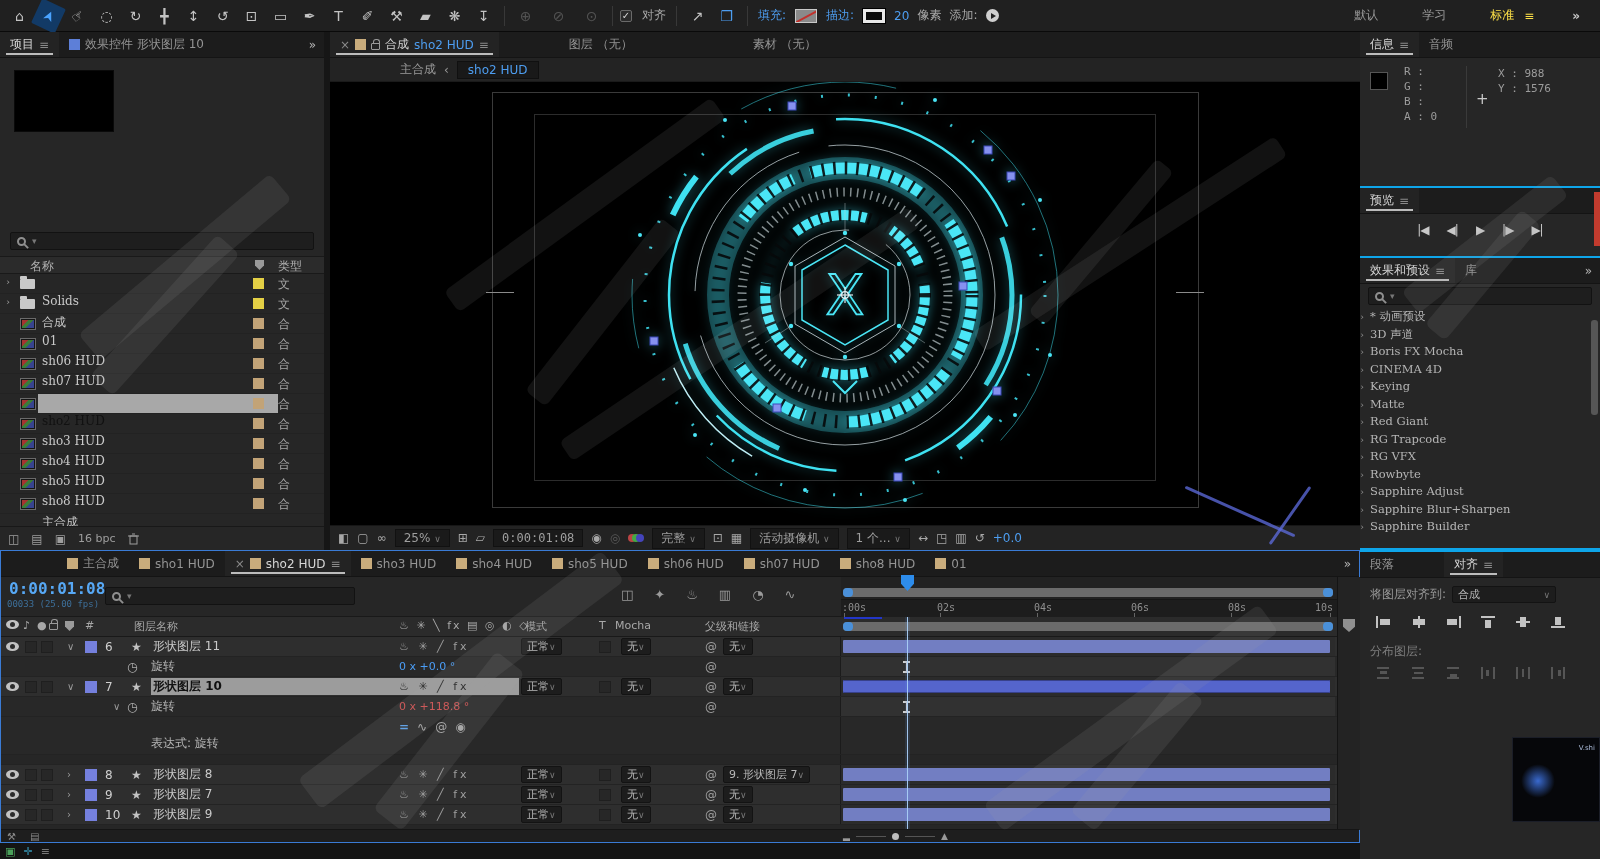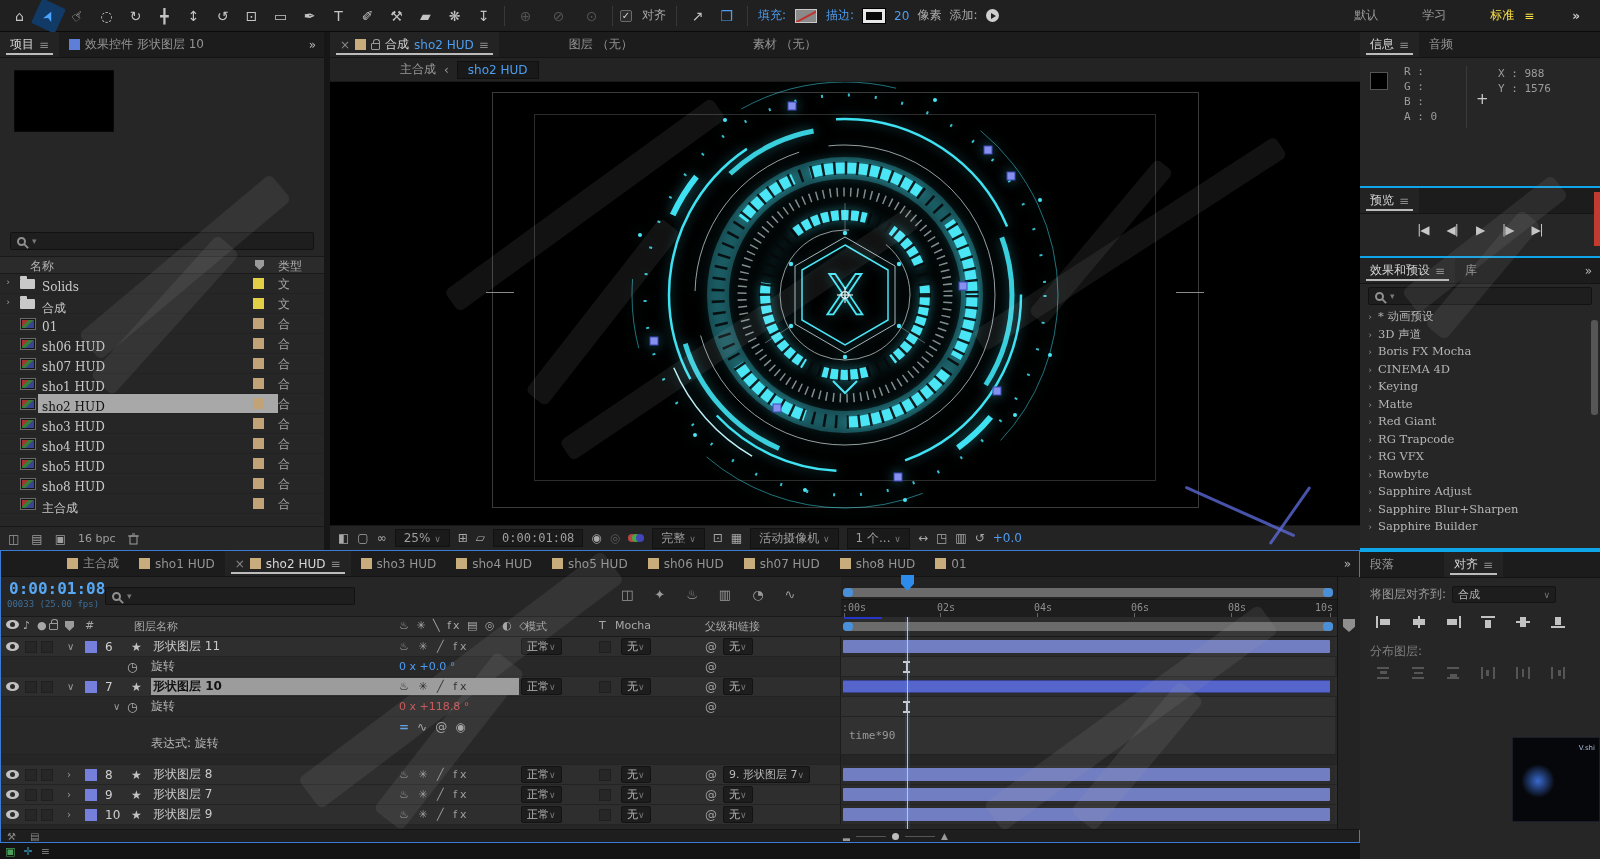--- a/index.html
+++ b/index.html
@@ -46,21 +46,21 @@
 #proj-thumb{position:absolute;left:14px;top:12px;width:100px;height:62px;background:#000;border:1px solid #0a0a0a}
 #proj-meta{position:absolute;left:126px;top:10px;line-height:16px;color:#c9c9c9}
 #proj-meta .t1{font-weight:bold;color:#ddd}
 #proj-meta .sub{color:#a9a9a9;font-size:11px}
 #proj-search{margin:4px 10px 6px 10px}
 .listhead{height:18px;background:#2b2b2b;border-top:1px solid #191919;border-bottom:1px solid #191919;position:relative;color:#b0b0b0}
 .listhead span{position:absolute;top:1px}
 .prow{height:20px;position:relative;border-bottom:1px solid #222;font-size:12px}
 .prow .arr{position:absolute;left:6px;top:2px;color:#9a9a9a;font-size:10px}
 .prow .ic{position:absolute;left:20px;top:4px}
-.prow .nm{position:absolute;left:42px;top:6px;color:#c9c9c9;white-space:nowrap}
+.prow .nm{position:absolute;left:42px;top:20px;color:#c9c9c9;white-space:nowrap}
 .prow .lab{position:absolute;left:253px;top:4px;width:11px;height:11px}
 .prow .ty{position:absolute;left:278px;top:2px;color:#a9a9a9}
 .prow.sel .nm{color:#111}
 .prow.sel::before{content:"";position:absolute;left:38px;top:0;width:240px;height:100%;background:#a8a8a8}
 .foldico{width:15px;height:10px;background:#c9c9c9;border-radius:1px;position:relative;display:inline-block}
 .foldico::before{content:"";position:absolute;top:-3px;left:0;width:7px;height:3px;background:#c9c9c9;border-radius:1px 1px 0 0}
 .compico{width:16px;height:12px;background:#151515;border:1px solid #6a6a6a;display:inline-block;position:relative;overflow:hidden}
 .compico::before{content:"";position:absolute;inset:1px;background:linear-gradient(135deg,#a33430 0 32%,#3c7a38 32% 58%,#37448f 58% 100%)}
 .tagico{width:9px;height:10px;background:#9a9a9a;clip-path:polygon(0 0,100% 0,100% 55%,50% 100%,0 55%);display:inline-block}
 #proj-foot{position:absolute;left:0;bottom:0;width:100%;height:24px;background:#262626;border-top:1px solid #181818;display:flex;align-items:center;gap:12px;padding:0 8px;color:#9e9e9e}
@@ -88,21 +88,21 @@
 #info-swatch{position:absolute;left:10px;top:14px;width:18px;height:18px;background:#000;border:1px solid #555}
 #info-rgba{position:absolute;left:44px;top:6px}
 #info-xy{position:absolute;left:138px;top:8px}
 #info-cross{position:absolute;left:116px;top:34px;color:#c9c9c9;font-size:15px}
 #info-divider{position:absolute;left:106px;top:8px;width:1px;height:62px;background:#3a3a3a}
 #preview-p{top:156px;height:68px}
 #transport{display:flex;justify-content:center;gap:18px;padding-top:9px;color:#c8c8c8;font-size:12px;letter-spacing:-1px}
 #redbar{position:absolute;right:0px;top:160px;width:6px;height:54px;background:#c23b2e;z-index:5}
 #effects{top:226px;height:290px}
 #fx-search{margin:3px 8px}
-.fxrow{height:17.5px;line-height:17.5px;padding-left:8px;color:#b5b5b5;white-space:nowrap;font-size:11.5px}
+.fxrow{height:17.5px;line-height:17.5px;color:#b5b5b5;white-space:nowrap;font-size:11.5px}
 .fxrow .arr{color:#8a8a8a;margin-right:6px;font-size:10px}
 #fx-scroll{position:absolute;right:2px;top:62px;width:7px;height:95px;background:#565656;border-radius:3px}
 #align{top:520px;height:307px}
 #align-body{padding:8px 10px;color:#9a9a9a}
 #align-to{display:flex;align-items:center;gap:6px;margin-bottom:10px}
 #align-to .selbox{width:104px}
 .alignrow{display:flex;gap:13px;margin:4px 0 12px 2px}
 .albtn{width:22px;height:18px;display:flex;align-items:center;justify-content:center}
 .dim{opacity:.3}
 .selbox{height:17px;background:#1d1d1d;border:1px solid #131313;border-radius:2px;display:flex;align-items:center;justify-content:space-between;padding:0 5px;font-size:11px;color:#b8b8b8}
@@ -996,23 +996,20 @@
         <div class="tl-row exprr">
           <div class="tl-left">
             <span class="cell p-exic">
               <span style="color:#5aa2ee;font-weight:bold">=</span>
               <span>∿</span>
               <span>@</span>
               <span>◉</span>
             </span>
             <span class="cell p-exlabel">表达式: 旋转</span>
           </div>
-          <div class="tl-track">
-            <span class="exprcode mono">time*90</span>
-          </div>
         </div>
         <div class="tl-row spacer">
           <div class="tl-left"></div>
           <div class="tl-track"></div>
         </div>
 
         <div class="tl-row main">
           <div class="tl-left">
 
             <span class="cell p-eye">

